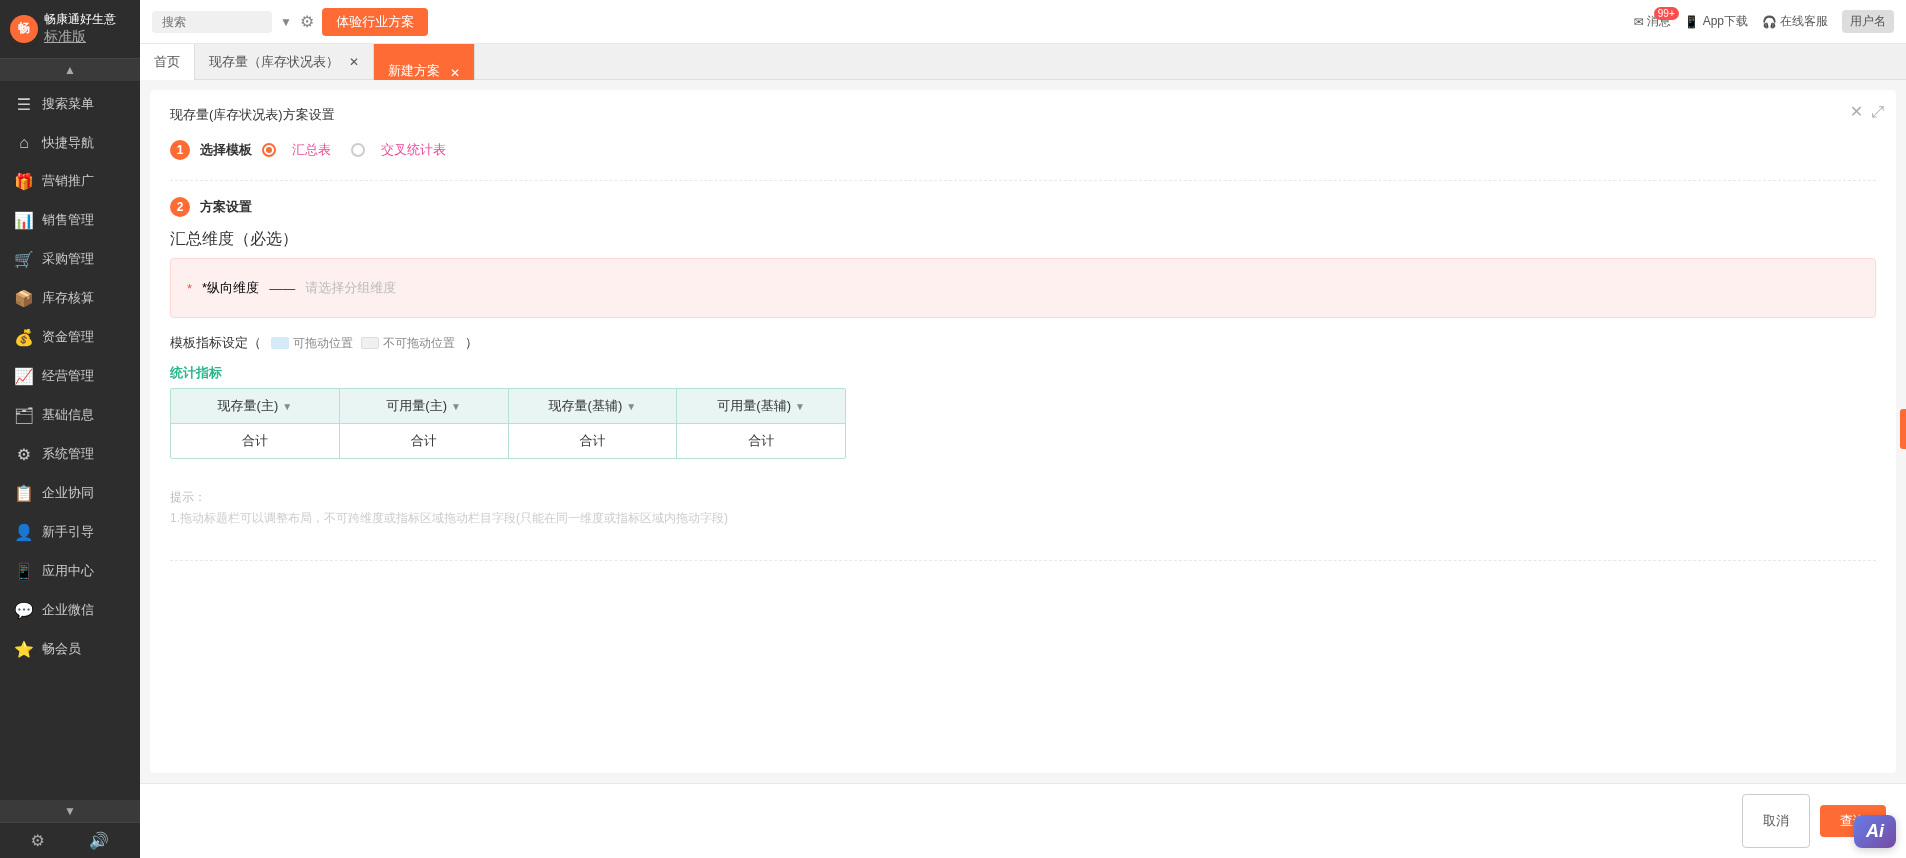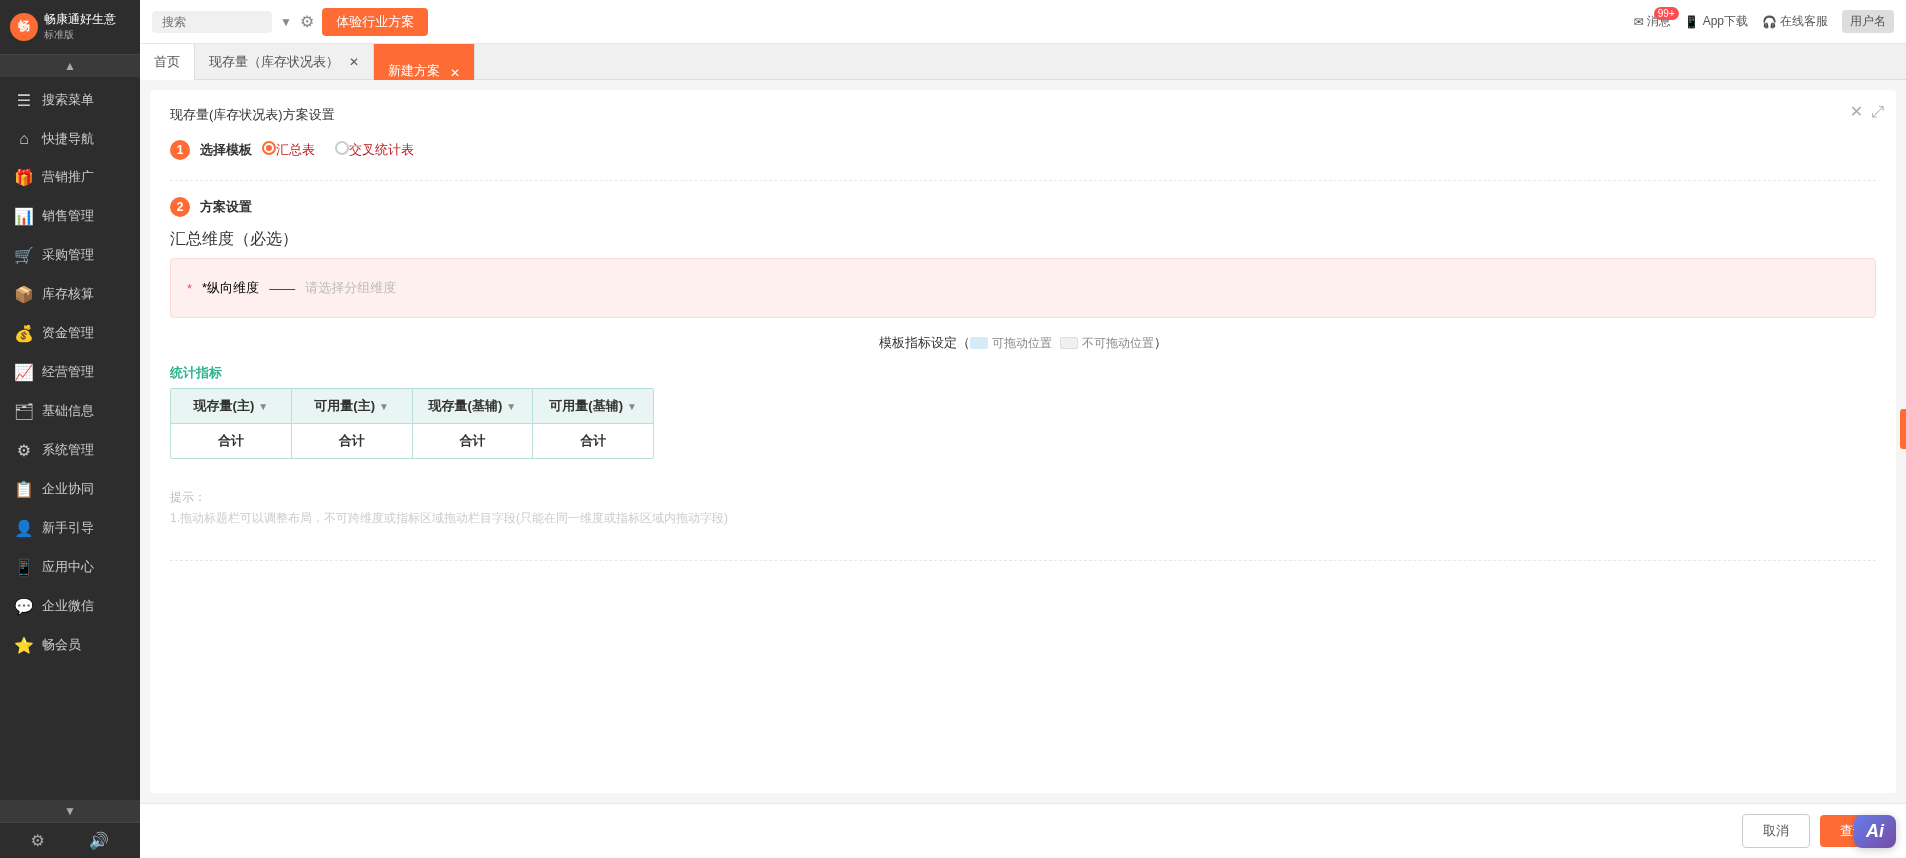--- a/index.html
+++ b/index.html
@@ -23,21 +23,21 @@
       border-bottom: 1px solid #444;
     }
     .sidebar-logo-icon {
       width: 28px; height: 28px;
       background: #ff6b35;
       border-radius: 50%;
       display: flex; align-items: center; justify-content: center;
       color: white; font-size: 12px; font-weight: bold;
     }
     .sidebar-logo-text { color: #fff; font-size: 12px; line-height: 1.3; }
-    .sidebar-logo-badge { font-size: 10px; color: #aaa; }
+    .sidebar-logo-badge { font-size: 14px; color: #aaa; text-decoration: underline; }
 
     .sidebar-nav { flex: 1; overflow-y: auto; padding: 4px 0; }
     .sidebar-item {
       display: flex; align-items: center; gap: 8px;
       padding: 10px 14px;
       cursor: pointer;
       color: #ccc;
       transition: background 0.2s;
     }
     .sidebar-item-icon { font-size: 16px; width: 20px; text-align: center; }
@@ -151,21 +151,21 @@
       color: #fff;
       border-radius: 50%;
       width: 20px; height: 20px;
       display: flex; align-items: center; justify-content: center;
       font-size: 12px; font-weight: bold; flex-shrink: 0;
     }
     .section-title { font-size: 13px; font-weight: bold; color: #333; }
 
     
     .radio-group { display: flex; align-items: center; gap: 20px; }
-    .radio-item { display: flex; align-items: flex-start; gap: 0; font-size: 13px; color: #b91c1c; cursor: pointer; }
+    .radio-item { display: flex; align-items: center; gap: 16px; font-size: 13px; color: #ec4899; cursor: pointer; }
     .radio-dot {
       width: 14px; height: 14px; border-radius: 50%; border: 2px solid #ccc;
       display: flex; align-items: center; justify-content: center;
     }
     .radio-dot.checked { border-color: #ff6b35; }
     .radio-dot.checked::after {
       content: ''; width: 6px; height: 6px; border-radius: 50%; background: #ff6b35;
     }
 
     
@@ -177,34 +177,34 @@
       border: 1px solid #ffd6d6;
       border-radius: 4px;
       padding: 20px 16px;
       display: flex; align-items: center; gap: 10px;
     }
     .required-star { color: #ff4d4f; }
     .dimension-arrow { color: #333; }
     .dimension-placeholder { color: #bbb; font-size: 13px; }
 
     
-    .indicator-setting { display: flex; align-items: center; margin-bottom: 12px; justify-content: center; }
+    .indicator-setting { display: flex; align-items: center; gap: 10px; margin-bottom: 12px; }
     .indicator-label { font-size: 13px; color: #333; }
     .indicator-legend { display: flex; align-items: center; gap: 8px; }
     .legend-item { display: flex; align-items: center; gap: 4px; font-size: 12px; color: #888; }
     .legend-box-blue {
       width: 18px; height: 12px; background: #d6eaf8; border-radius: 2px;
     }
     .legend-box-gray {
       width: 18px; height: 12px; background: #f0f0f0; border: 1px solid #ddd; border-radius: 2px;
     }
 
     
     .stats-label { font-size: 13px; color: #2eb58e; font-weight: bold; margin-bottom: 6px; }
-    .stats-table { border: 1px solid #b8e0d8; border-radius: 2px; overflow: hidden; width: 484px; font-weight: bold; }
+    .stats-table { border: 1px solid #b8e0d8; border-radius: 2px; overflow: hidden; width: 676px; }
     .stats-table-header { display: flex; background: #e8f5f2; }
     .stats-th {
       flex: 1; display: flex; align-items: center; justify-content: center;
       padding: 8px 4px; font-size: 13px; color: #333;
       border-right: 1px solid #b8e0d8;
       gap: 4px;
     }
     .stats-th:last-child { border-right: none; }
     .stats-th-down { color: #888; font-size: 10px; }
     .stats-table-body { display: flex; }
@@ -231,21 +231,21 @@
       background: #fff;
       border-top: 1px solid #e8e8e8;
       display: flex;
       justify-content: flex-end;
       align-items: center;
       padding: 10px 20px;
       gap: 10px;
     }
     .btn-cancel {
       background: #fff; border: 1px solid #ccc; border-radius: 4px;
-      padding: 7px 20px; font-size: 13px; color: #555; cursor: pointer;
+      padding: 17px 20px; font-size: 13px; color: #555; cursor: pointer;
     }
     .btn-query {
       background: #ff6b35; border: none; border-radius: 4px;
       padding: 7px 20px; font-size: 13px; color: #fff; cursor: pointer;
     }
 
     
     .panel-icons {
       position: absolute; top: 12px; right: 12px;
       display: flex; gap: 8px; align-items: center;

